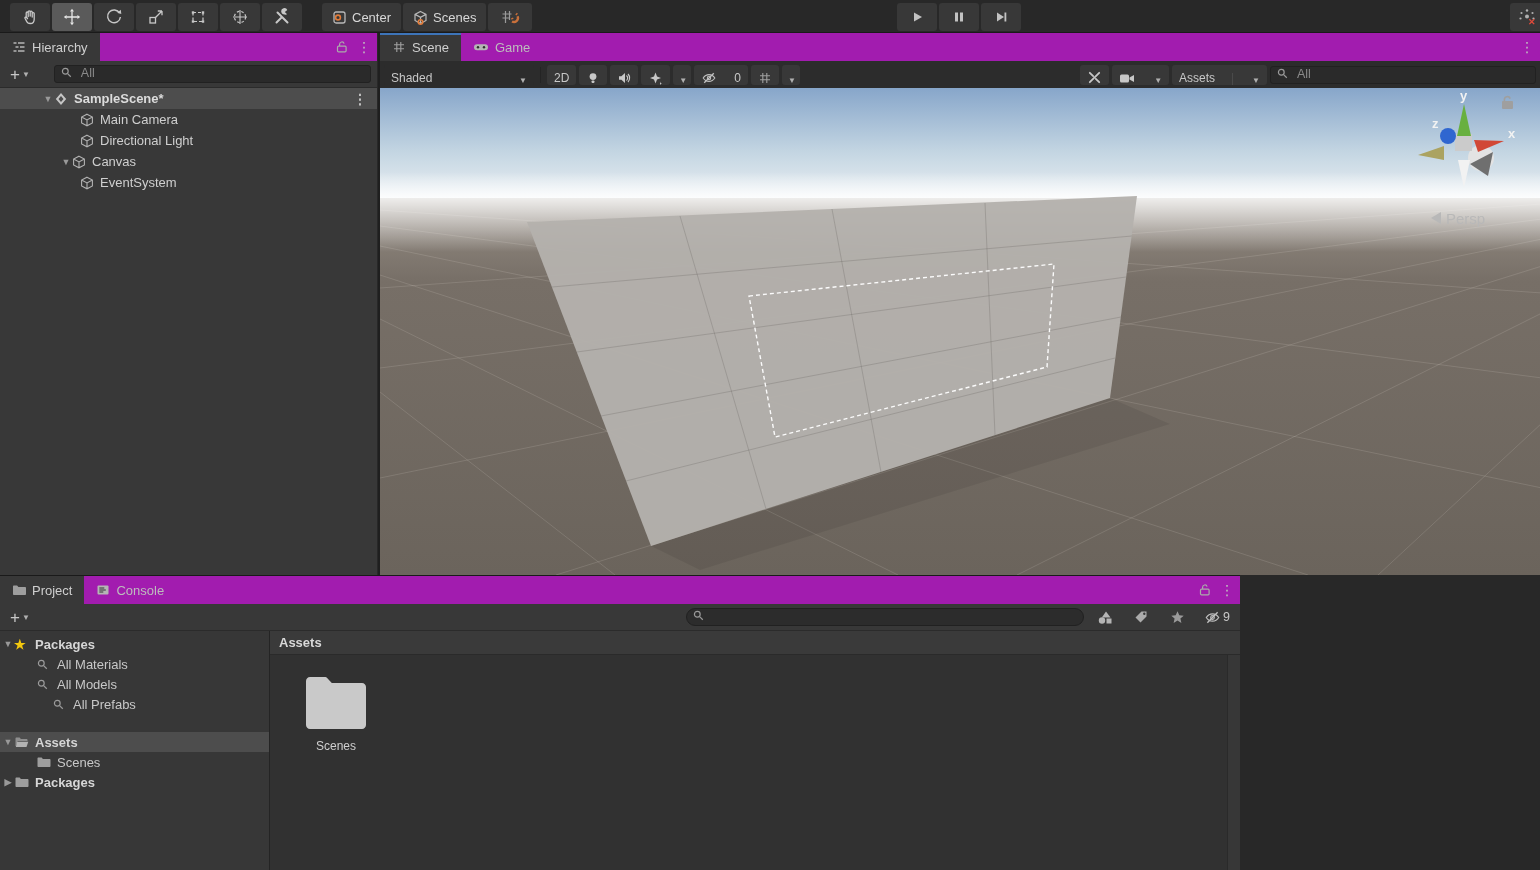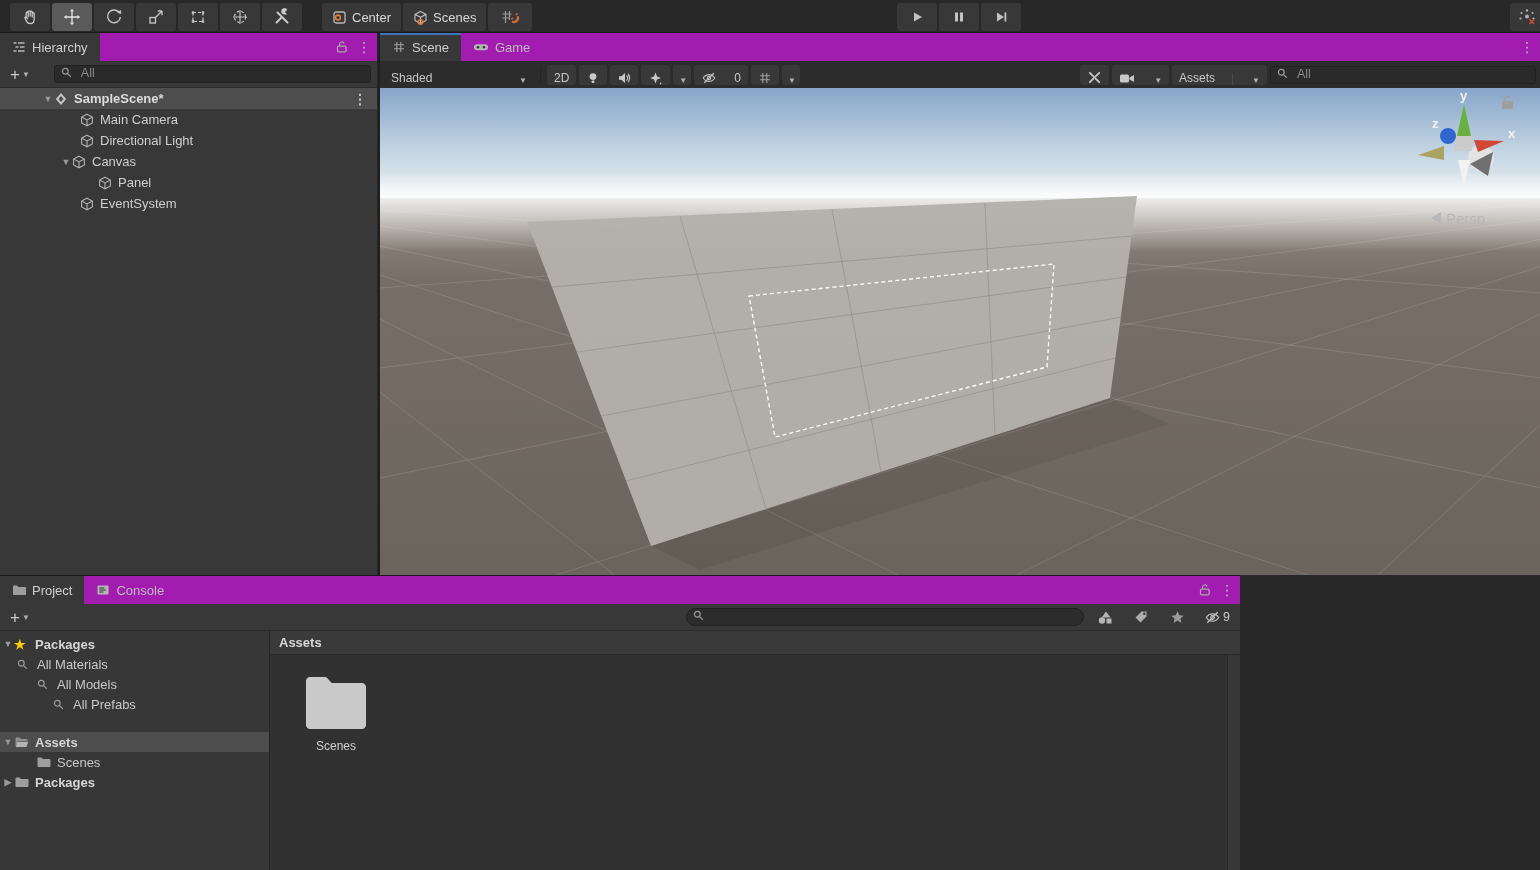--- a/index.html
+++ b/index.html
@@ -296,28 +296,20 @@
       </div>
       <div class="trow" style="padding-left:60px">
         <span class="arrow">▼</span>
         <span class="ticon">
             <svg class="icon" width="14" height="14" viewBox="0 0 14 14">
               <use href="#i-cube"></use>
             </svg>
           </span>
         <span>Canvas</span>
       </div>
-      <div class="trow" style="padding-left:98px">
-        <span class="ticon">
-            <svg class="icon" width="14" height="14" viewBox="0 0 14 14">
-              <use href="#i-cube"></use>
-            </svg>
-          </span>
-        <span>Panel</span>
-      </div>
       <div class="trow" style="padding-left:80px">
         <span class="ticon">
             <svg class="icon" width="14" height="14" viewBox="0 0 14 14">
               <use href="#i-cube"></use>
             </svg>
           </span>
         <span>EventSystem</span>
       </div>
     </div>
   </div>
@@ -559,21 +551,21 @@
       </div>
     </div>
 
     <div class="pbody">
       <div class="ftree">
         <div class="frow bold">
           <span class="arrow">▼</span>
           <span class="ticon star">★</span>
           <span>Packages</span>
         </div>
-        <div class="frow" style="padding-left:16px">
+        <div class="frow" style="padding-left:36px">
           <span class="ticon">
               <svg class="icon" width="13" height="13" viewBox="0 0 14 14">
                 <use href="#i-search"></use>
               </svg>
             </span>
           <span>All Materials</span>
         </div>
         <div class="frow" style="padding-left:36px">
           <span class="ticon">
               <svg class="icon" width="13" height="13" viewBox="0 0 14 14">

